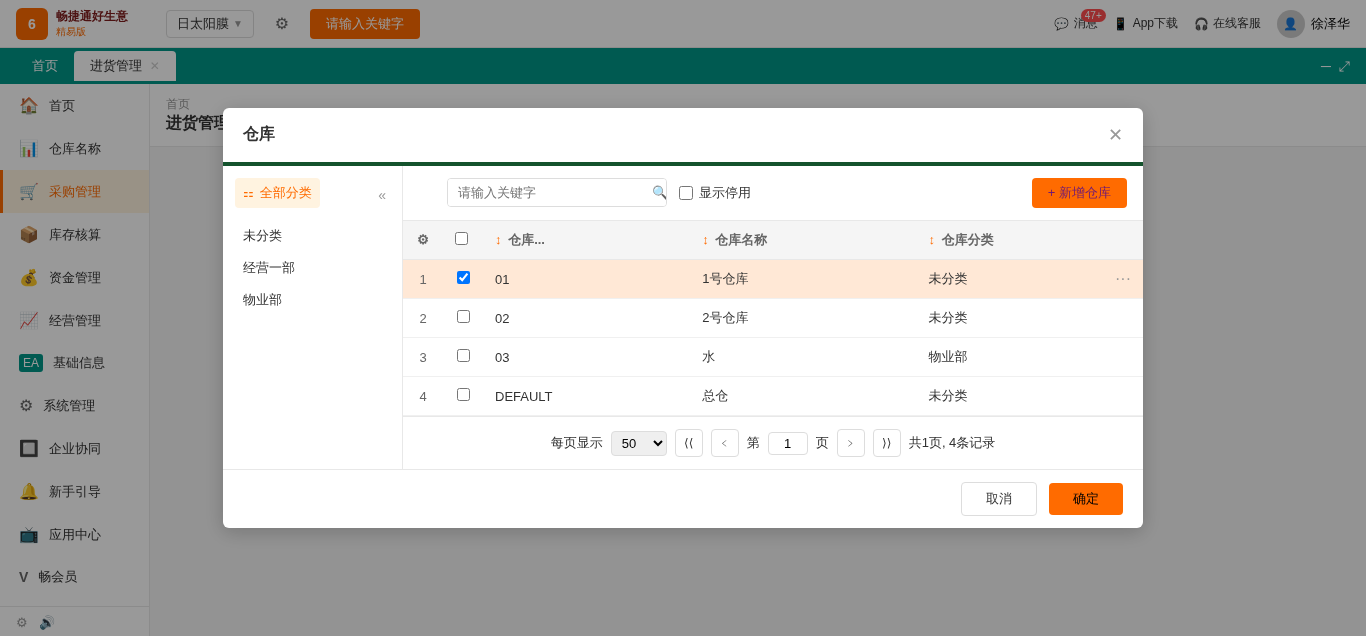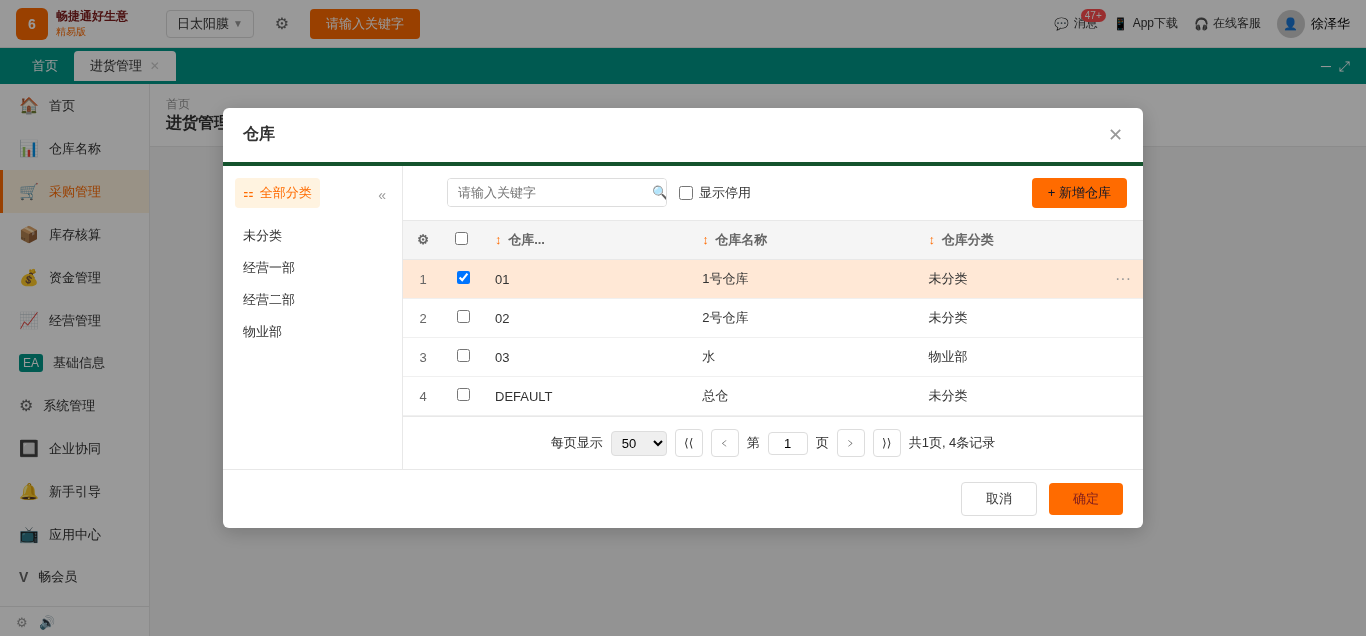--- a/index.html
+++ b/index.html
@@ -295,21 +295,21 @@
     .show-disabled {
       display: flex;
       align-items: center;
       gap: 6px;
       font-size: 13px;
       color: #333;
     }
     .checkbox { width: 14px; height: 14px; cursor: pointer; }
     .new-warehouse-btn {
       background: #ff6b00;
-      color: #0f172a;
+      color: #701a75;
       border: none;
       padding: 6px 16px;
       border-radius: 4px;
       cursor: pointer;
       font-size: 13px;
     }
     .toolbar-left { display: flex; align-items: center; gap: 12px; margin-left: 28px; }
 
     
     .modal-table { flex: 1; overflow: auto; }
@@ -392,21 +392,21 @@
       background: white;
       color: #333;
       font-size: 13px;
     }
     .confirm-btn {
       padding: 7px 24px;
       border: none;
       border-radius: 4px;
       cursor: pointer;
       background: #ff6b00;
-      color: #7f1d1d;
+      color: #000000;
       font-size: 13px;
     }
   </style>
 </head>
 <body>
 
 <div class="top-header">
   <div class="logo-area">
     <div class="logo-icon">6</div>
     <div>
@@ -537,21 +537,20 @@
       <div class="modal-sidebar">
         <div class="modal-sidebar-header">
           <div class="all-category">
             <span style="font-size:12px;">⚏</span>
             <span>全部分类</span>
           </div>
           <span class="collapse-btn">«</span>
         </div>
         <div class="cat-item">未分类</div>
         <div class="cat-item">经营一部</div>
-        <div class="cat-item">经营二部</div>
         <div class="cat-item">物业部</div>
       </div>
 
       <div class="modal-content-area">
 
         <div class="modal-toolbar">
           <div class="toolbar-left">
             <div class="search-box">
               <input class="search-input" type="text" placeholder="请输入关键字" style="">
               <span class="search-icon-btn">🔍</span>

